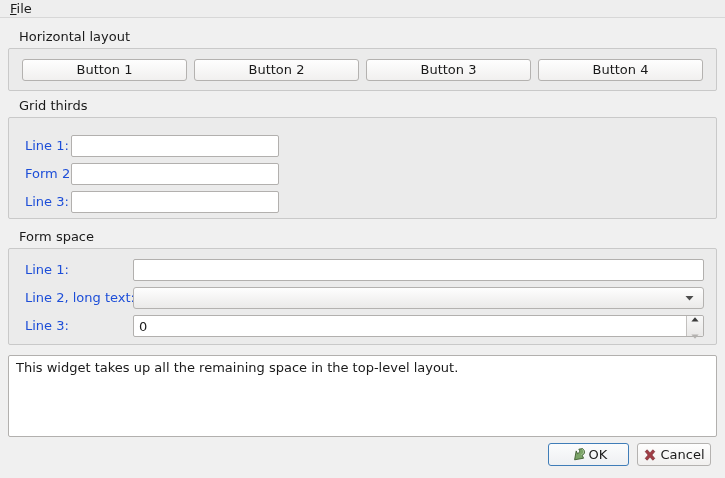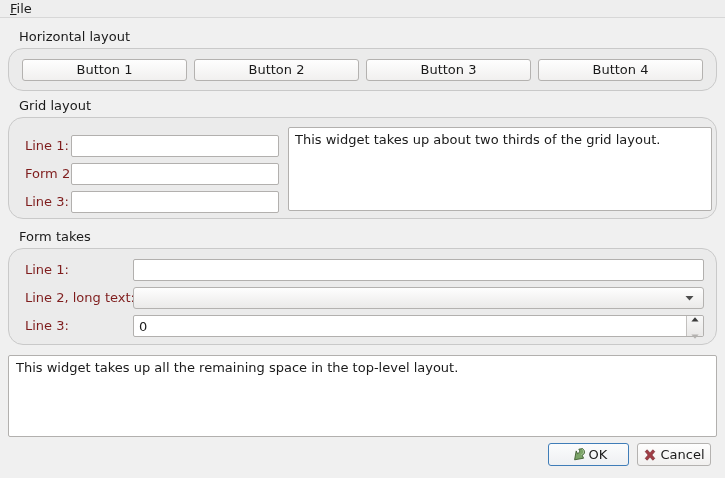--- a/index.html
+++ b/index.html
@@ -20,42 +20,42 @@
     display: flex; align-items: center;
   }
   .menu-item { padding: 1px 7px 2px 7px; margin-left: 3px; cursor: default; }
   .menu-item .mn { text-decoration: underline; }
 
   
   .group { position: absolute; left: 8px; width: 709px; }
   .group-title { margin-left: 11px; height: 17px; line-height: 16px; color: #1a1a1a; }
   .group-frame {
     position: absolute; left: 0; width: 709px;
-    background: #ebebeb; border: 1px solid #c9c9c9; border-radius: 15px;
+    background: #ebebeb; border: 1px solid #c9c9c9; border-radius: 2px;
   }
   .g-horizontal { top: 29px; }
   .g-horizontal .group-frame { top: 19px; height: 43px; display: flex; align-items: center; gap: 7px; padding: 0 13px; }
   .g-grid { top: 98px; }
   .g-grid .group-frame { top: 19px; height: 102px; }
   .g-form { top: 229px; }
   .g-form .group-frame { top: 19px; height: 97px; }
 
   
   .qbtn {
     font-family: "DejaVu Sans", "Liberation Sans", sans-serif;
     font-size: 13px; color: #1a1a1a;
     background: linear-gradient(#fefefe, #f1f0ef);
     border: 1px solid #b4b2b0; border-radius: 3px;
     height: 22px; cursor: default;
     display: inline-flex; align-items: center; justify-content: center;
   }
   .hbtn { flex: 1 1 0; }
 
   
-  .wlabel { position: absolute; height: 22px; line-height: 22px; color: #7f1d1d; white-space: nowrap; }
+  .wlabel { position: absolute; height: 22px; line-height: 22px; color: #1d4ed8; white-space: nowrap; }
   .ledit {
     position: absolute;
     font-family: "DejaVu Sans", "Liberation Sans", sans-serif; font-size: 13px; color: #1a1a1a;
     background: #ffffff; border: 1px solid #b2b0ae; border-radius: 2px;
     height: 22px; padding: 0 5px; outline: none;
   }
 
   
   .g-grid .wlabel { left: 16px; }
   .g-grid .ledit { left: 62px; width: 208px; }
@@ -117,34 +117,33 @@
     <div class="group-title">Horizontal layout</div>
     <div class="group-frame">
       <button class="qbtn hbtn">Button 1</button>
       <button class="qbtn hbtn">Button 2</button>
       <button class="qbtn hbtn">Button 3</button>
       <button class="qbtn hbtn">Button 4</button>
     </div>
   </div>
 
   <div class="group g-grid">
-    <div class="group-title">Grid layout</div>
+    <div class="group-title">Grid thirds</div>
     <div class="group-frame">
       <span class="wlabel gl-0">Line 1:</span>
       <input class="ledit ge-0" value="" style="">
       <span class="wlabel gl-1">Form 2:</span>
       <input class="ledit ge-1" value="" style="">
       <span class="wlabel gl-2">Line 3:</span>
       <input class="ledit ge-2" value="" style="">
-      <div class="textedit grid-text">This widget takes up about two thirds of the grid layout.</div>
     </div>
   </div>
 
   <div class="group g-form">
-    <div class="group-title">Form takes</div>
+    <div class="group-title">Form space</div>
     <div class="group-frame">
       <span class="wlabel fr-0">Line 1:</span>
       <input class="ledit field fr-0" value="" style="">
 
       <span class="wlabel fr-1">Line 2, long text:</span>
       <div class="combo field fr-1">
         <span>
           <svg width="9" height="6" viewBox="0 0 9 6">
               <path d="M0.5,1 L8.5,1 L4.5,5.5 Z" fill="#4d4d4d"></path>
             </svg>

